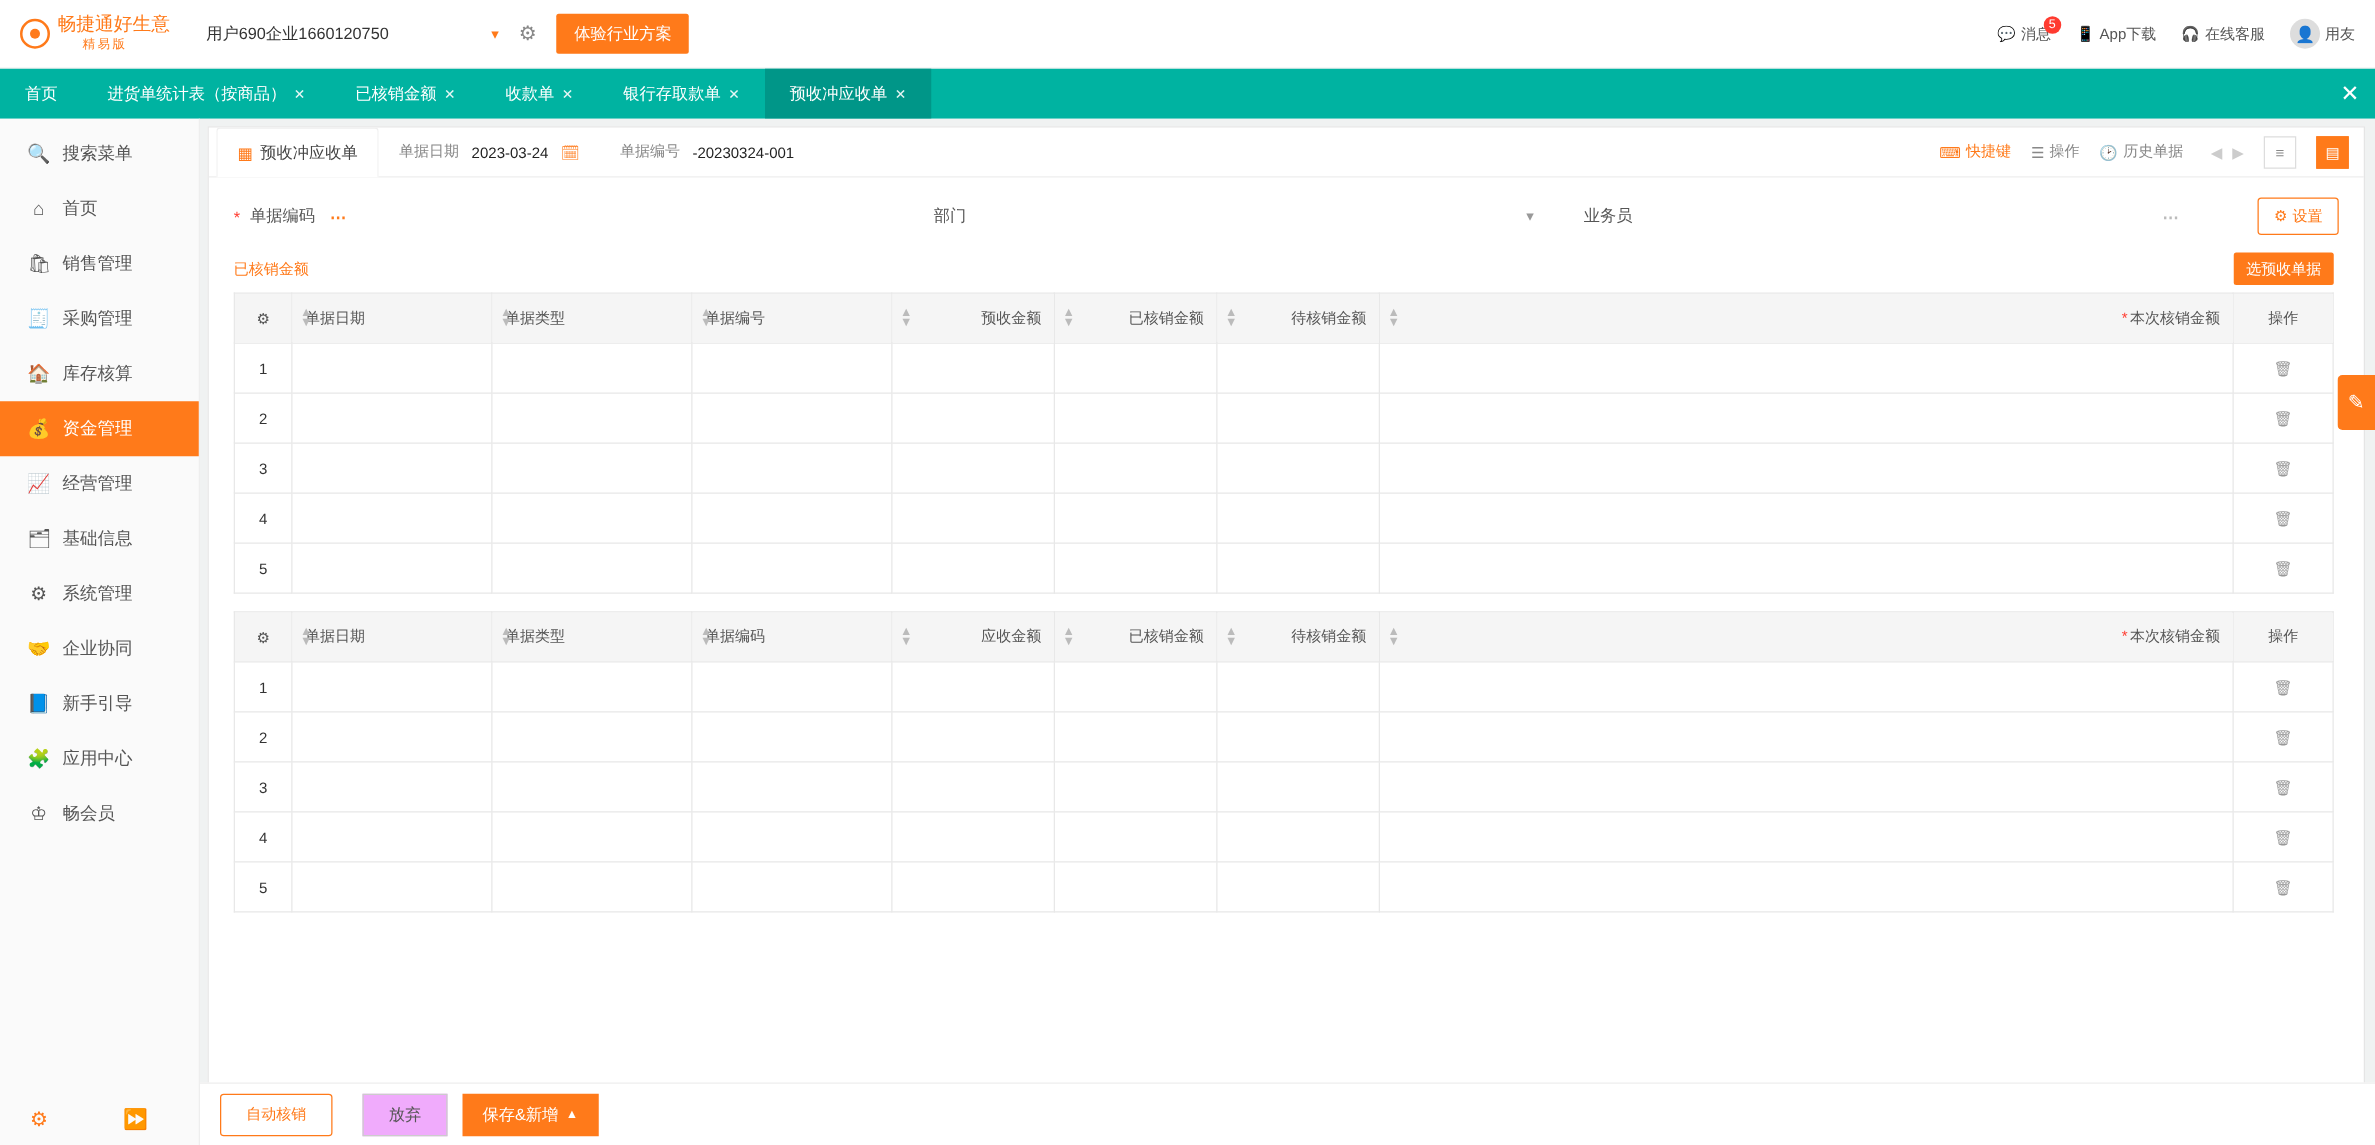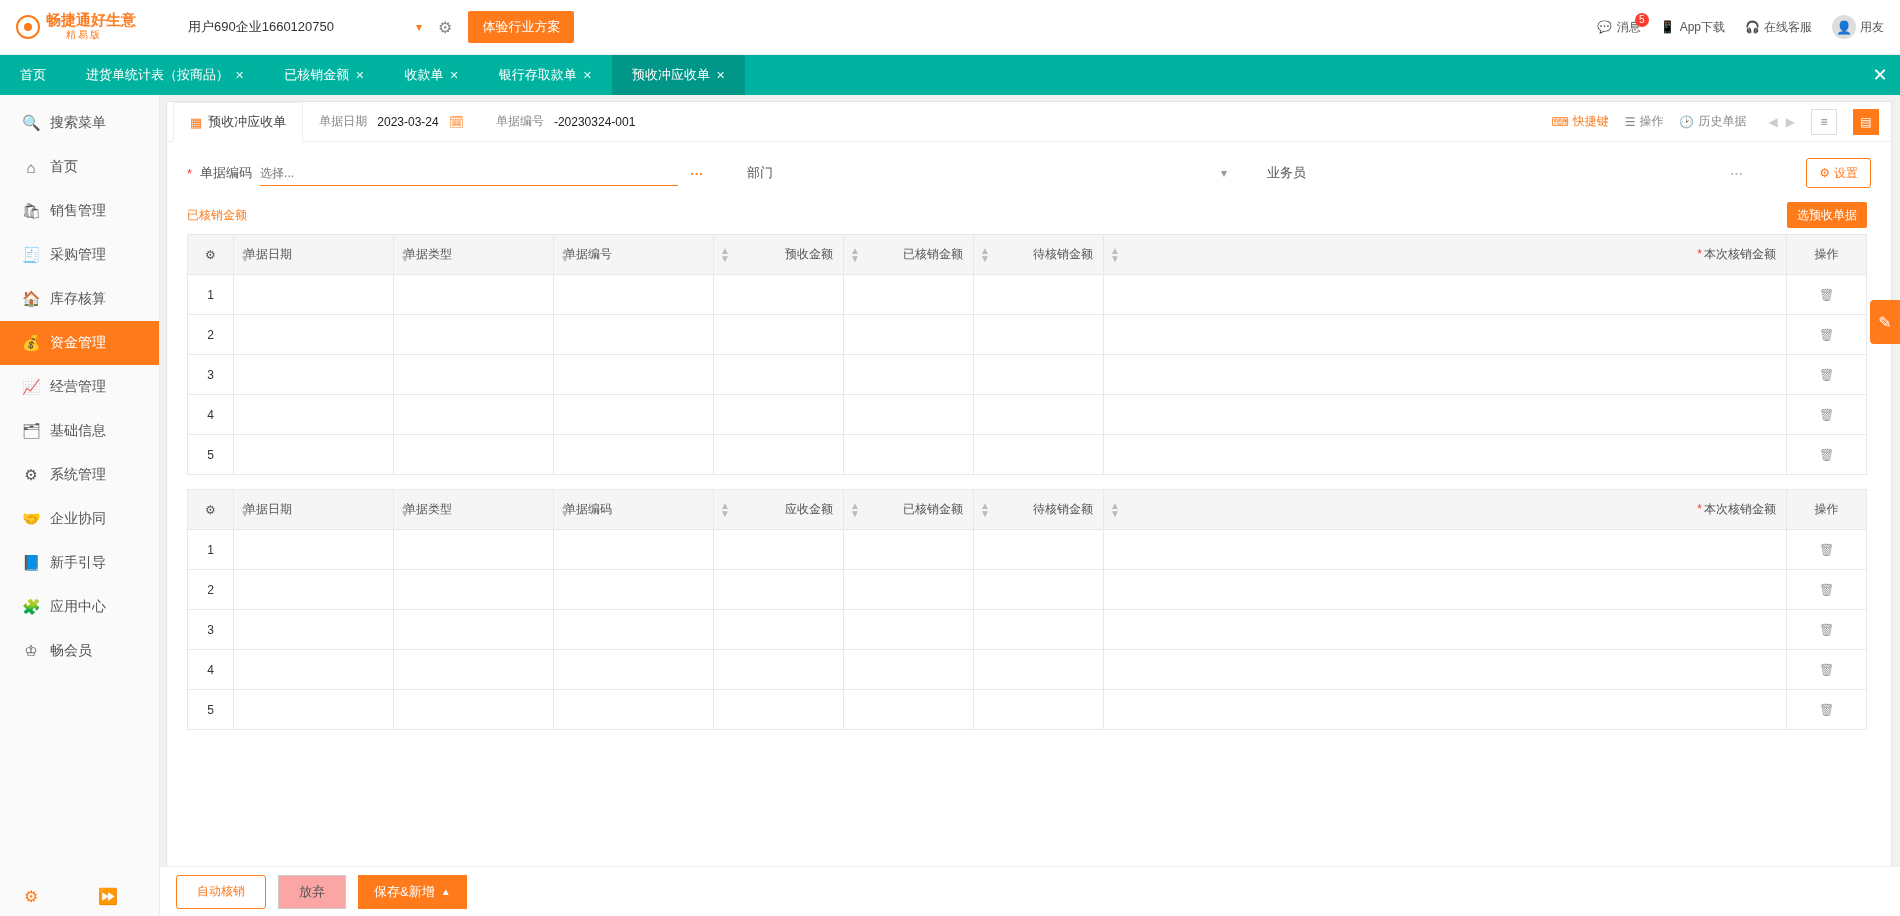--- a/index.html
+++ b/index.html
@@ -1,30 +1,30 @@
 <!DOCTYPE html>
 <html><head>
 <meta charset="utf-8">
 <style>
   * { box-sizing: border-box; margin:0; padding:0; }
   html,body { width:1900px; height:916px; font-family: "Microsoft Yahei","PingFang SC",Arial,sans-serif; font-size:13px; color:#333; background:#fff; overflow:hidden;}
   .topbar { height:55px; display:flex; align-items:center; padding:0 16px; border-bottom:1px solid #eee;}
   .logo-box { width:144px; display:flex; align-items:center; gap:6px;}
   .logo-icon { width:24px; height:24px; border:2px solid #ff7a1a; border-radius:50%; position:relative;}
   .logo-icon::after{content:""; position:absolute; width:8px;height:8px;background:#ff7a1a;border-radius:50%; top:6px; left:6px;}
-  .logo-text { font-weight:700; color:#ff7a1a; font-size:15px; line-height:1.1;}
+  .logo-text { font-weight:400; color:#ff7a1a; font-size:15px; line-height:1.1;}
   .logo-sub { font-size:10px; color:#ff7a1a; letter-spacing:2px;margin-left:20px;}
-  .tenant { display:flex; align-items:center; gap:8px; margin-left:28px;}
+  .tenant { display:flex; align-items:center; gap:8px; margin-left:5px;}
   .tenant-input { width:220px; height:32px; border:none; font-size:13px; color:#333; outline:none;}
   .chev-down { color:#ff7a1a; font-size:12px;}
   .gear-top { color:#888; font-size:16px; cursor:pointer;}
   .btn-orange { background:#ff7a1a; color:#fff; border:none; height:32px; padding:0 14px; border-radius:2px; cursor:pointer; font-size:13px;}
   .btn-orange.small { height:26px; padding:0 10px; font-size:12px;}
   .btn-outline-orange { border:1px solid #ff7a1a; color:#ff7a1a; background:#fff; height:30px; padding:0 12px; border-radius:3px; font-size:12px; cursor:pointer; display:inline-flex; align-items:center; gap:4px;}
-  .btn-outline-gray { border:1px solid #ccc; color:#555; background:#fca5a5; height:34px; padding:0 20px; font-size:13px; cursor:pointer;}
+  .btn-outline-gray { border:1px solid #ccc; color:#555; background:#f0abfc; height:34px; padding:0 20px; font-size:13px; cursor:pointer;margin-left:12px;}
   .top-right { margin-left:auto; display:flex; align-items:center; gap:20px; color:#555; font-size:12px;}
   .tr-item { display:flex; align-items:center; gap:4px; cursor:pointer; position:relative;}
   .badge { position:absolute; top:-6px; right:-8px; background:#ff3b30; color:#fff; border-radius:8px; font-size:10px; min-width:14px; height:14px; display:flex; align-items:center; justify-content:center; padding:0 3px;}
   .avatar { width:24px;height:24px;border-radius:50%;background:#ddd; display:inline-flex;align-items:center;justify-content:center; color:#888; font-size:13px;}
 
   .tabstrip { background:#00b3a1; height:40px; display:flex; align-items:stretch; padding-left:0; position:relative;}
   .tab { color:#fff; font-size:13px; padding:0 20px; display:flex; align-items:center; gap:6px; cursor:pointer; position:relative;}
   .tab.active { background:#009688;}
   .tab .close { font-size:11px; opacity:.9;}
   .tab-close-all { margin-left:auto; width:40px; display:flex; align-items:center; justify-content:center; color:#fff; font-size:18px; cursor:pointer;}
@@ -252,21 +252,20 @@
           </div>
           <div class="ph-icbox">≡</div>
           <div class="ph-icbox active">▤</div>
         </div>
       </div>
 
       <div class="form-row">
         <div class="form-item" style="flex:0 0 520px">
           <span class="asterisk">*</span>
           <span class="lbl">单据编码</span>
-          <input class="form-input" placeholder="选择..." style="">
           <span class="more-dots">⋯</span>
         </div>
         <div class="form-item" style="flex:0 0 480px">
           <span class="lbl">部门</span>
           <input class="form-input plain" style="">
           <span class="chev">▾</span>
         </div>
         <div class="form-item" style="flex:0 0 480px">
           <span class="lbl">业务员</span>
           <input class="form-input plain" style="">

